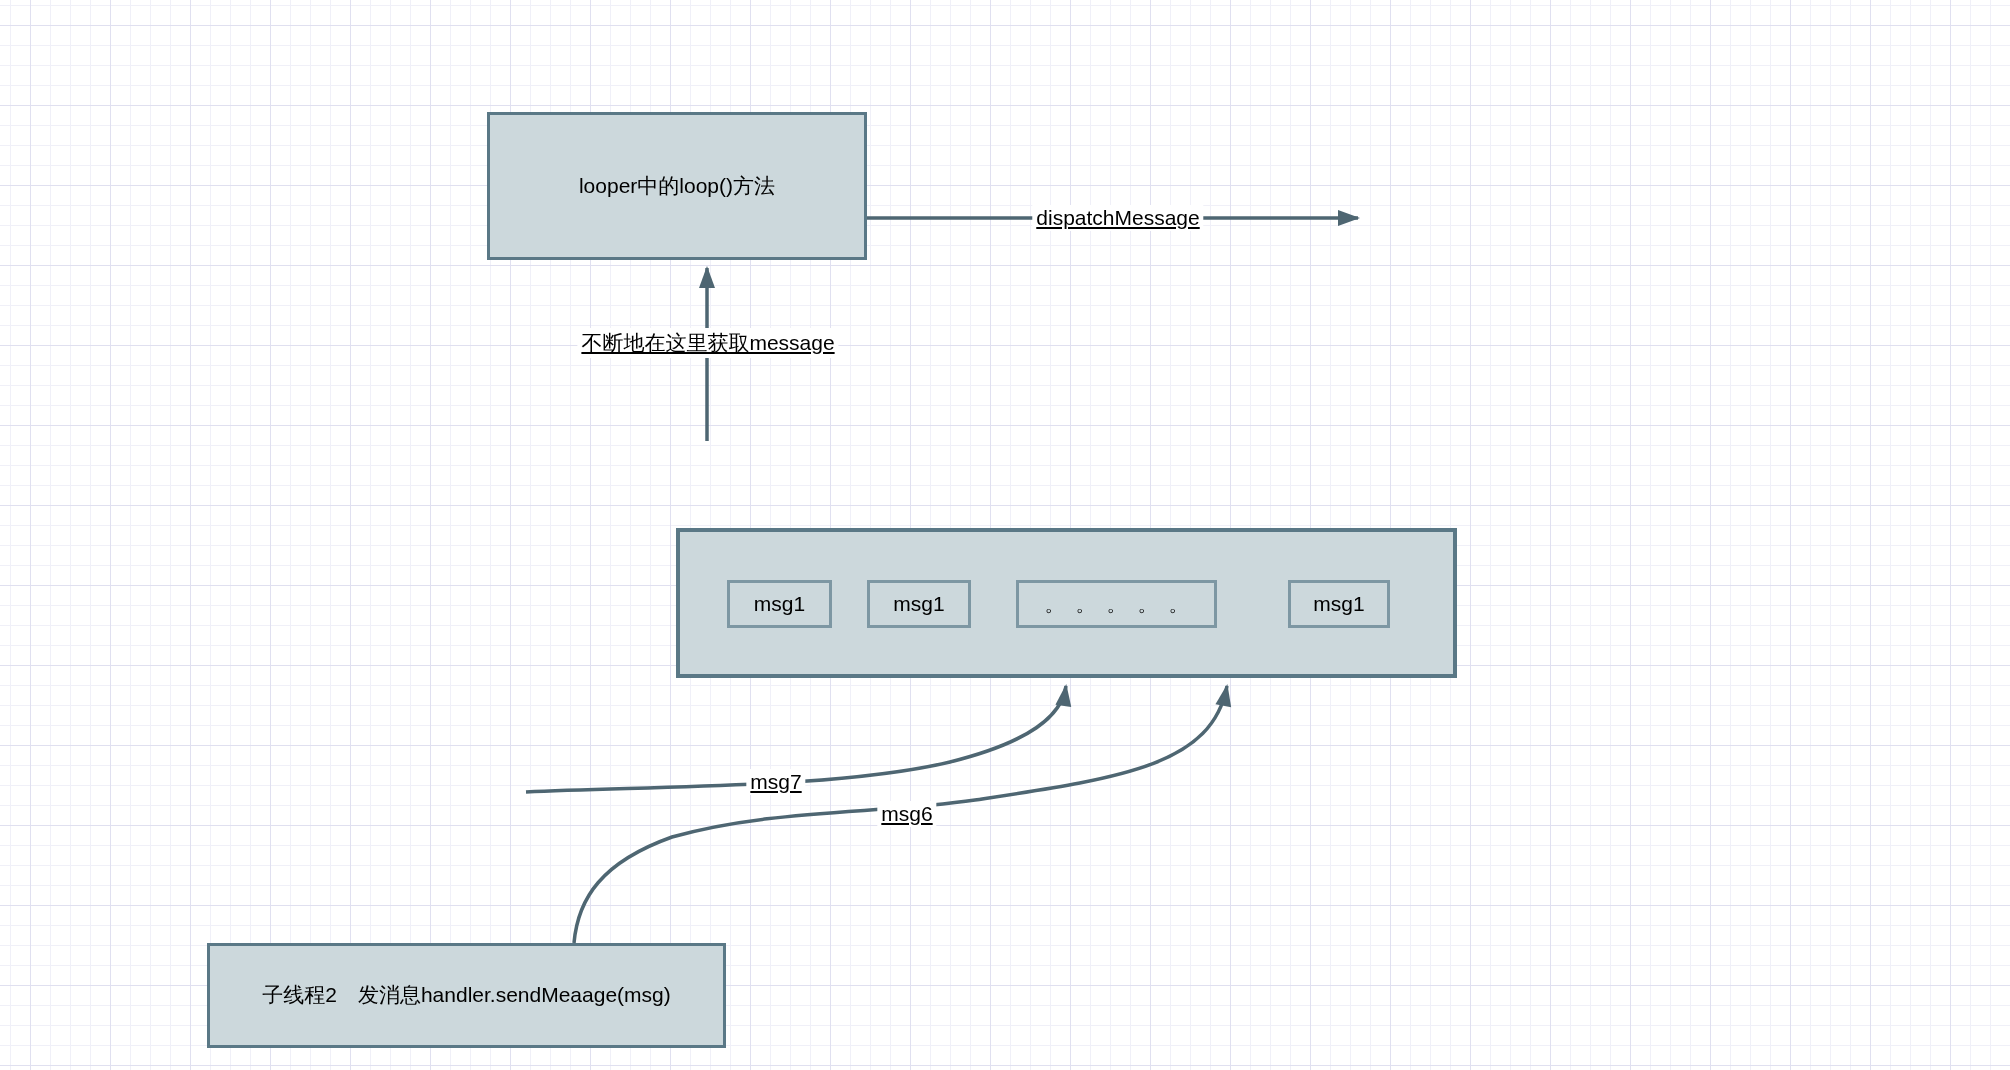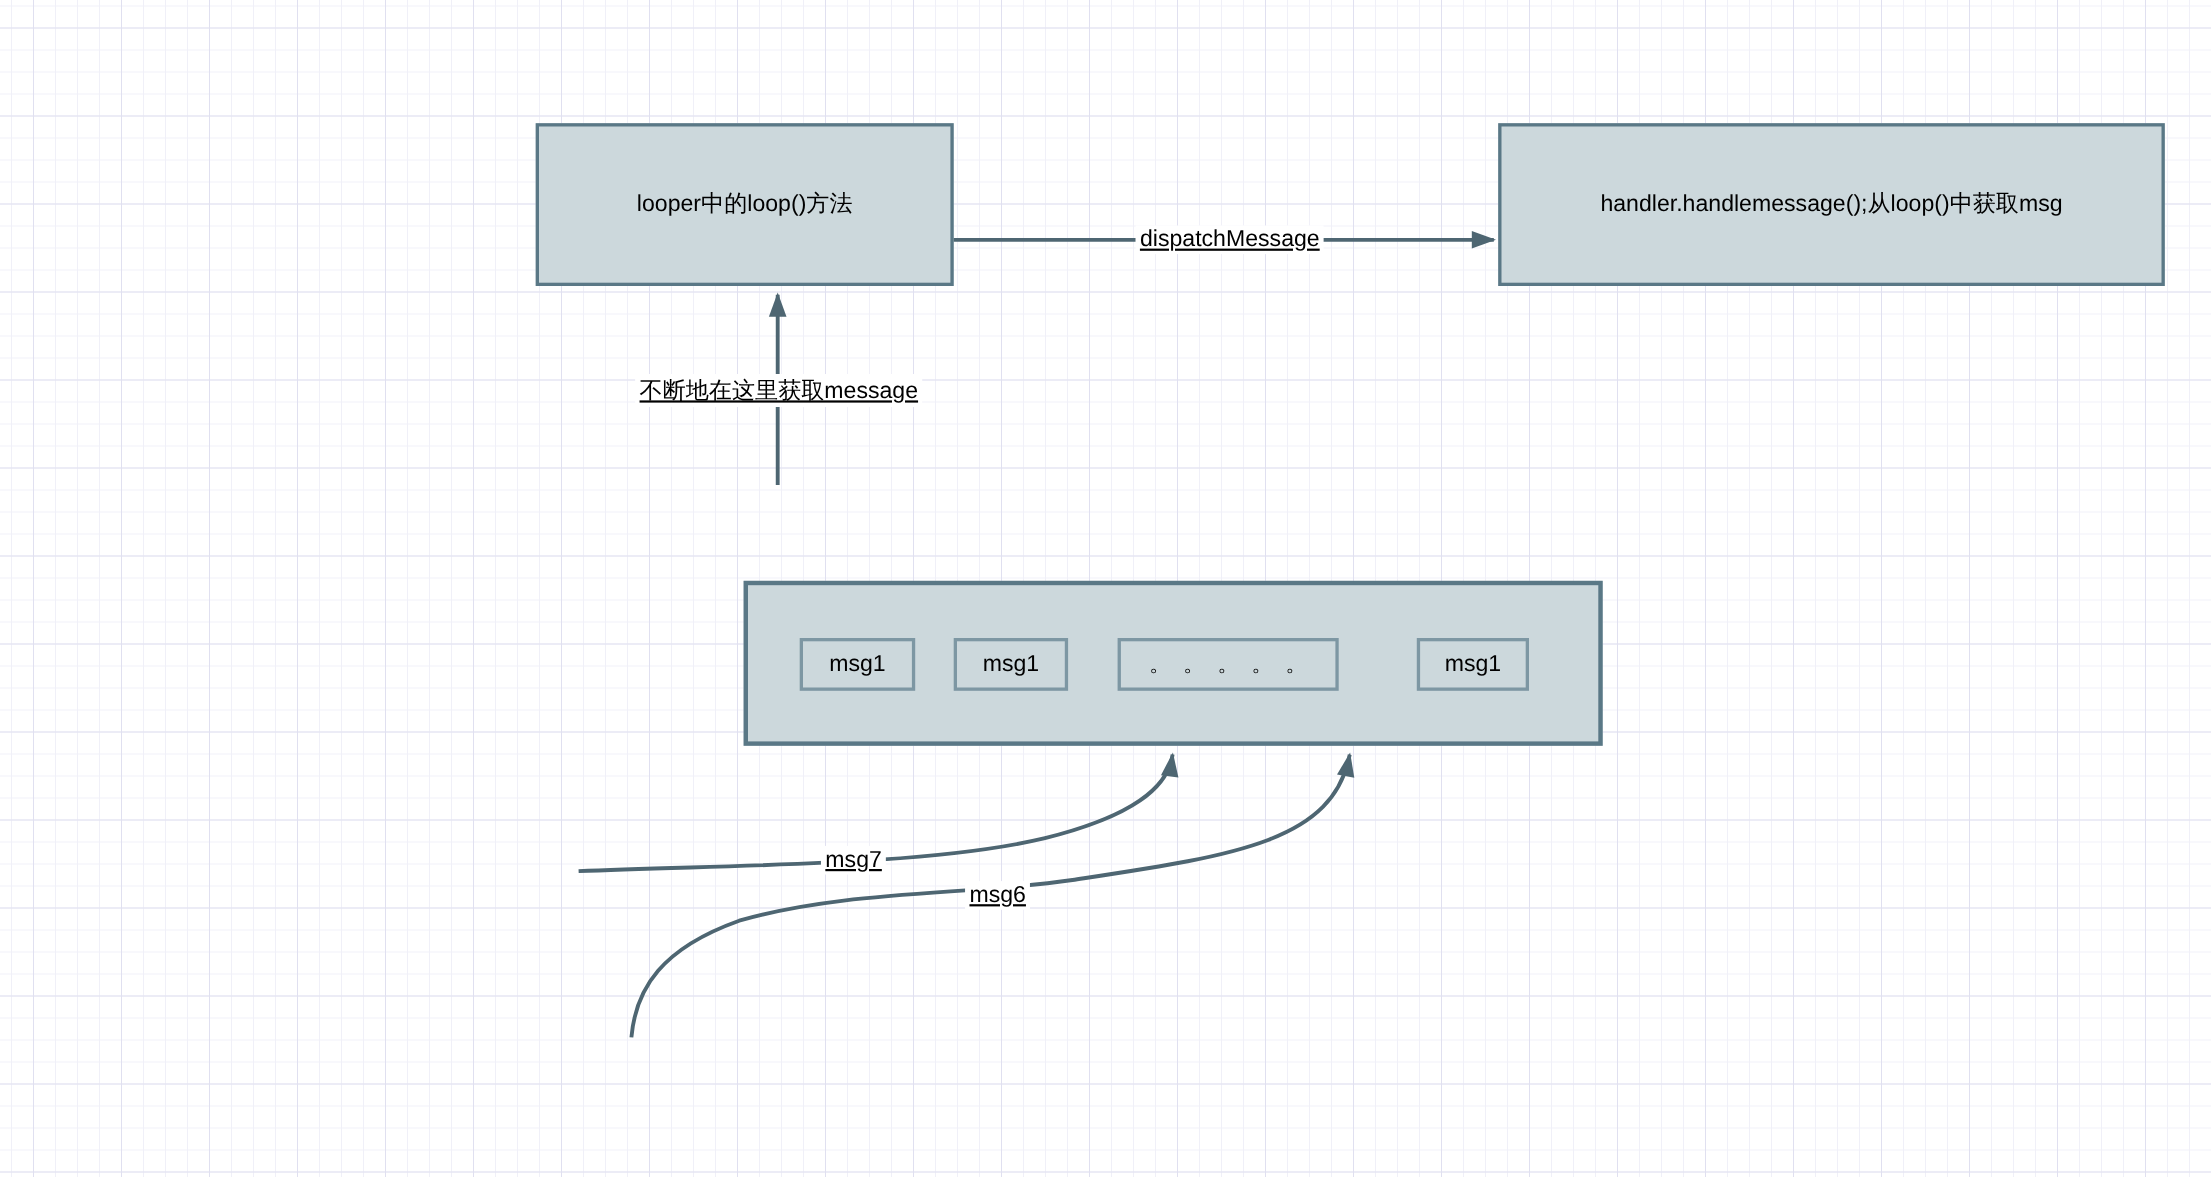--- a/index.html
+++ b/index.html
@@ -56,53 +56,53 @@
 </style>
 </head>
 <body>
 
 <div class="canvas">
 
   <div class="node node-looper">
     <span>looper中的loop()方法</span>
   </div>
 
-  <div class="node node-handler">
-    <span>handler.handlemessage();从loop()中获取msg</span>
-  </div>
 
   <div class="node node-queue">
     <div class="queue-item qi-a">
       <span>msg1</span>
     </div>
     <div class="queue-item qi-b">
       <span>msg1</span>
     </div>
     <div class="queue-item qi-c">
       <span>。。。。。</span>
     </div>
     <div class="queue-item qi-d">
       <span>msg1</span>
     </div>
   </div>
 
 
+  <div class="node node-thread2">
+    <span>子线程2　发消息handler.sendMeaage(msg)</span>
+  </div>
 
   <svg class="edges" width="2010" height="1070" viewBox="0 0 2010 1070">
     <defs>
       <marker id="ah" viewBox="0 0 13 10" refX="11" refY="5" markerWidth="26" markerHeight="20" markerUnits="userSpaceOnUse" orient="auto">
         <path d="M1,1 L12,5 L1,9 Z" fill="#4e6672"></path>
       </marker>
     </defs>
     <g stroke="#4e6672" stroke-width="3.5" fill="none">
       <path d="M 867 218 L 1358 218" marker-end="url(#ah)"></path>
       <path d="M 707 441 L 707 268" marker-end="url(#ah)"></path>
       <path d="M 526 792 C 660 786 840 788 950 762 C 1030 742 1062 716 1066 686" marker-end="url(#ah)"></path>
       <path d="M 574 943 C 578 898 602 862 672 837 C 770 809 880 814 975 800 C 1120 778 1212 766 1227 686" marker-end="url(#ah)"></path>
     </g>
   </svg>
 
   <div class="edge-label" style="left:1118px; top:218px">dispatchMessage</div>
-  <div class="edge-label" style="left:708px; top:355px">不断地在这里获取message</div>
+  <div class="edge-label" style="left:708px; top:343px">不断地在这里获取message</div>
   <div class="edge-label" style="left:776px; top:782px">msg7</div>
   <div class="edge-label" style="left:907px; top:814px">msg6</div>
 
 </div>
 
 </body></html>

